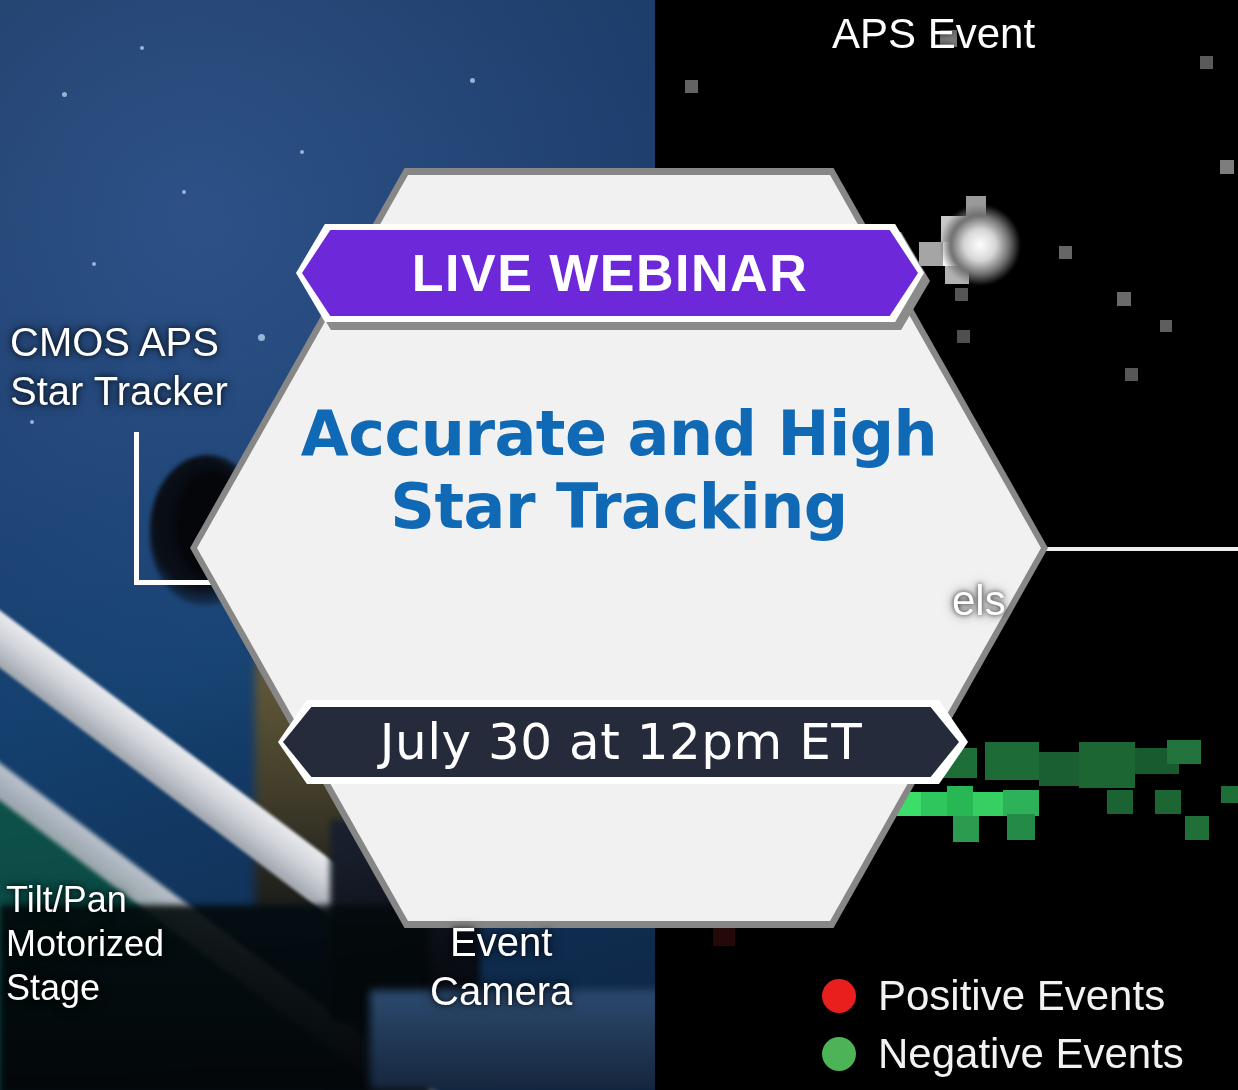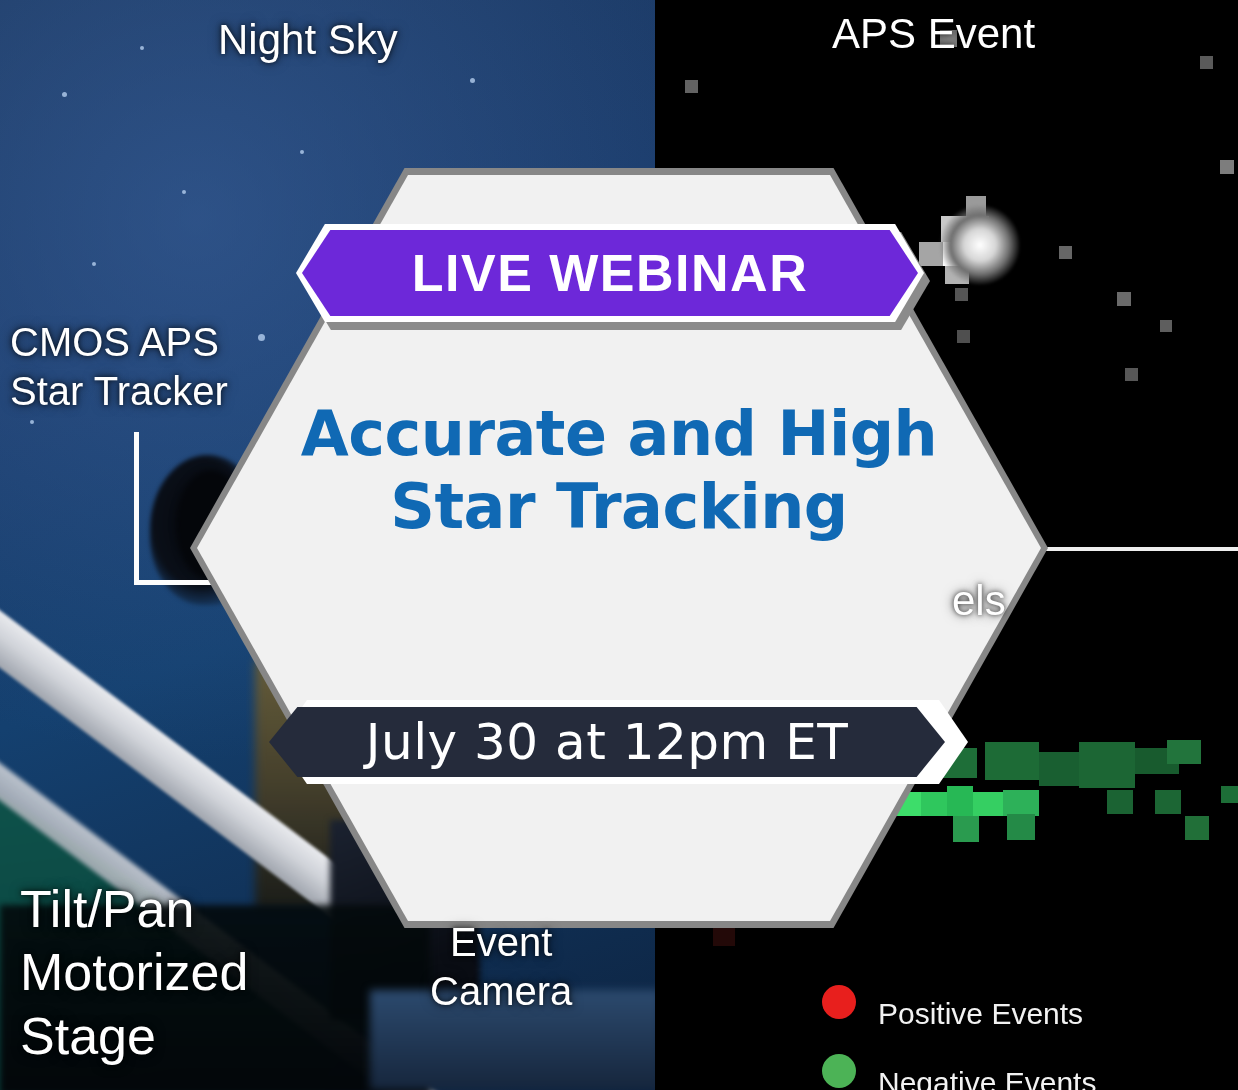--- a/index.html
+++ b/index.html
@@ -210,21 +210,21 @@
   
   .date-outline {
     position:absolute;
     left:278px; top:700px;
     width:690px; height:84px;
     background:#ffffff;
     clip-path:polygon(4.2% 0%, 95.8% 0%, 100% 50%, 95.8% 100%, 4.2% 100%, 0% 50%);
   }
   .date-fill {
     position:absolute;
-    left:269px; top:707px;
+    left:283px; top:707px;
     width:676px; height:70px;
     background:#252b3b;
     clip-path:polygon(4.2% 0%, 95.8% 0%, 100% 50%, 95.8% 100%, 4.2% 100%, 0% 50%);
     display:flex; align-items:center; justify-content:center;
   }
   .date-fill span {
     color:#ffffff;
     font-size:50px;
     font-family:"DejaVu Sans", sans-serif;
     letter-spacing:0.5px;
@@ -236,39 +236,38 @@
     color:#ffffff;
     font-family:"Liberation Sans", sans-serif;
     font-size:40px;
     line-height:1.22;
     text-shadow:0 0 5px rgba(0,0,0,.75), 0 0 12px rgba(0,0,0,.55);
     white-space:pre-line;
   }
   #lbl-night-sky { left:218px; top:14px; font-size:42px; }
   #lbl-aps-pixels { left:832px; top:8px; font-size:42px; }
   #lbl-star-tracker { left:10px; top:318px; font-size:40px; }
-  #lbl-tilt-pan { left:20px;  top:878px; font-size:52px; }
+  #lbl-tilt-pan { left:6px;  top:878px; font-size:36px; }
   #lbl-event-camera { left:430px; top:918px; font-size:40px; text-align:center; }
   #lbl-event-pixels { left:952px; top:575px; font-size:42px; }
 
   
   .legend {
     position:absolute;
     left:822px; top:972px;
     display:flex; flex-direction:column; gap:10px;
   }
   .legend-row { display:flex; align-items:center; gap:22px; }
   .legend-dot { width:34px; height:34px; border-radius:50%; flex:0 0 auto; }
   .legend-txt {
     color:#f2f2f2;
-    font-size:30px;
+    font-size:42px;
     font-family:"Liberation Sans", sans-serif;
     white-space:nowrap;
     text-shadow:0 0 4px rgba(0,0,0,.8);
-    margin-top:25px;
   }
 </style>
 </head>
 <body>
 
 <div id="stage">
 
   <div class="bg-left">
     <div class="sky-dot" style="left:62px;  top:92px;  width:5px; height:5px;"></div>
     <div class="sky-dot" style="left:140px; top:46px;  width:4px; height:4px;"></div>
@@ -368,21 +367,20 @@
   <div class="hex-title">
     <span class="ln">Accurate and High</span>
     <span class="ln">Star Tracking</span>
   </div>
 
   <div class="date-outline"></div>
   <div class="date-fill">
     <span>July 30 at 12pm ET</span>
   </div>
 
-  <div class="label" id="lbl-night-sky">Night Sky</div>
   <div class="label" id="lbl-aps-pixels">APS Event</div>
   <div class="label" id="lbl-star-tracker">CMOS APS
 Star Tracker</div>
   <div class="label" id="lbl-tilt-pan">Tilt/Pan
 Motorized
 Stage</div>
   <div class="label" id="lbl-event-camera">Event
 Camera</div>
   <div class="label" id="lbl-event-pixels">els</div>
 

